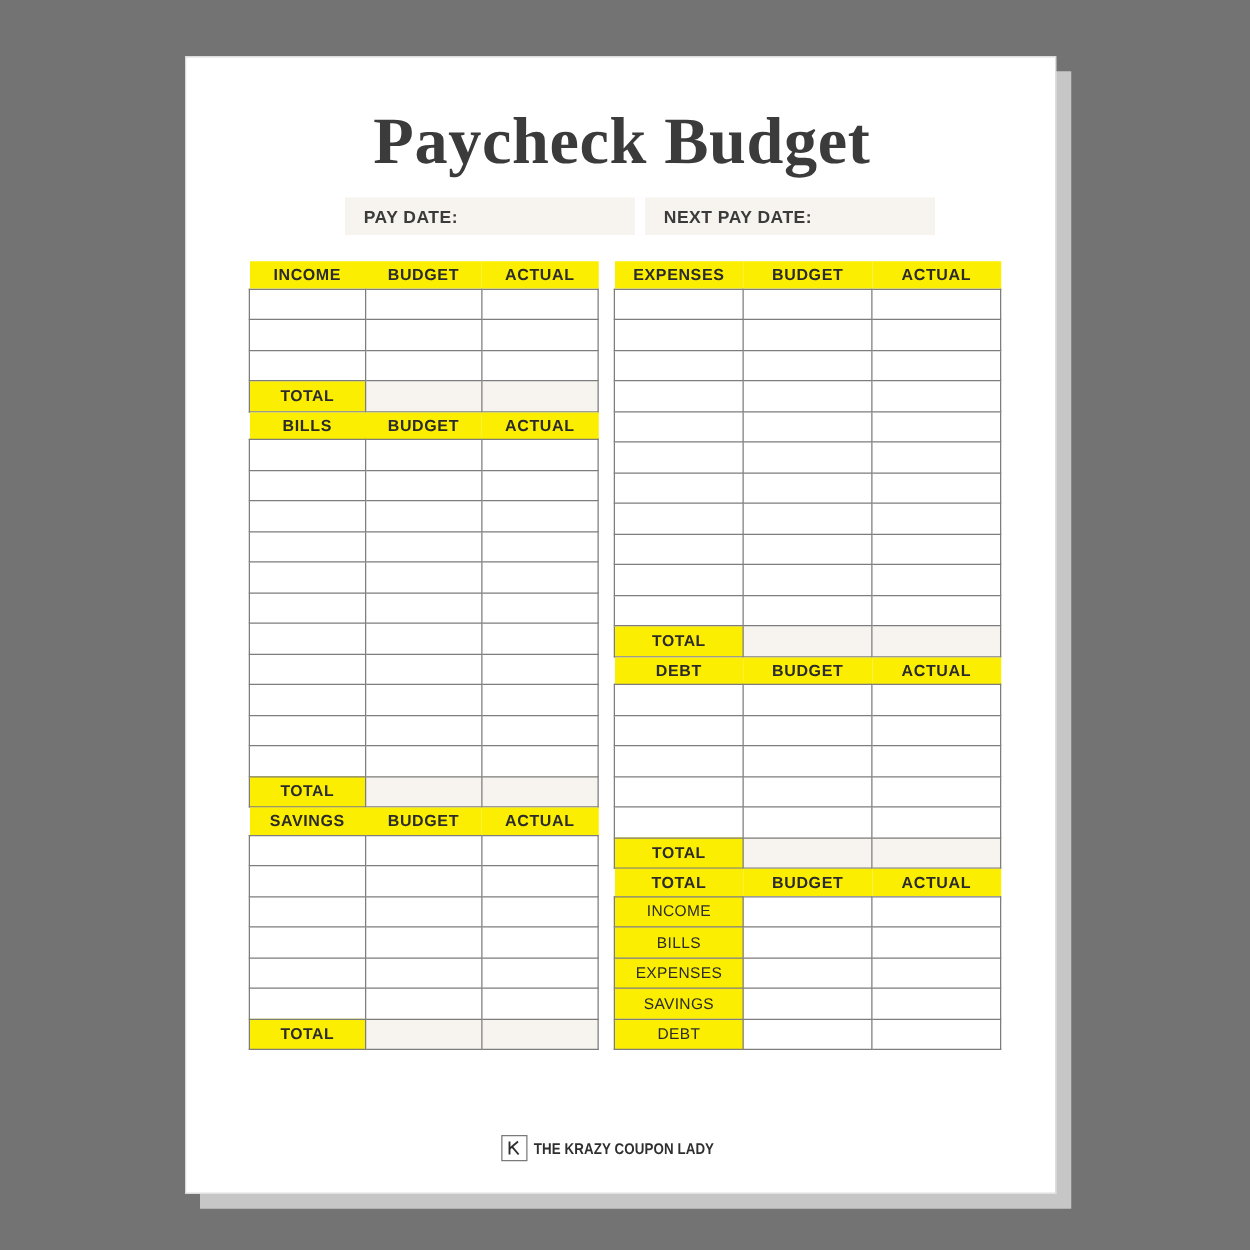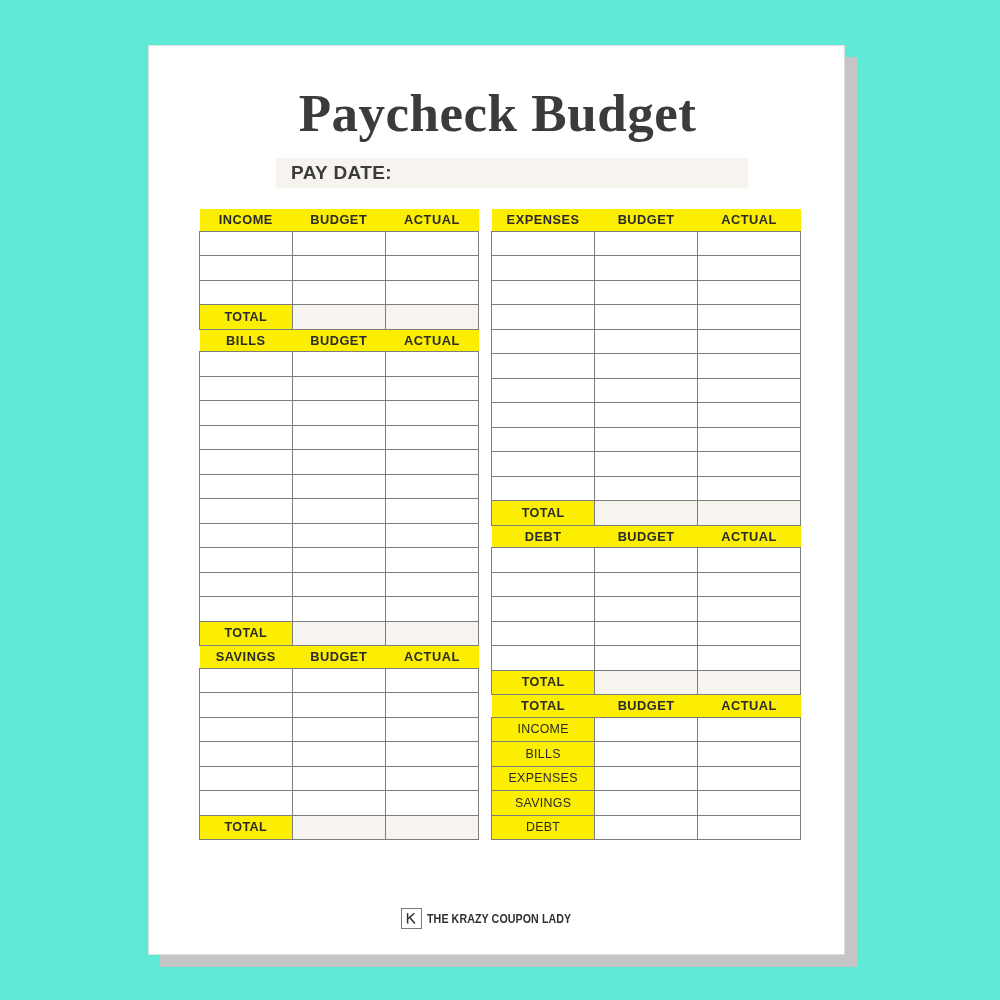--- a/index.html
+++ b/index.html
@@ -9,21 +9,21 @@
     height: 1000px;
     background: #ffffff;
     font-family: "Liberation Sans", sans-serif;
     overflow: hidden;
   }
 
   #stage {
     position: relative;
     width: 1000px;
     height: 1000px;
-    background: #5eead4;
+    background: #737373;
   }
 
   
   #paper-shadow {
     position: absolute;
     left: 160px;
     top: 57px;
     width: 697px;
     height: 910px;
     background: #c6c6c6;
@@ -65,21 +65,21 @@
     gap: 8px;
   }
   .date-field {
     flex: 1;
     background: #f7f4ef;
     display: flex;
     align-items: center;
     padding-left: 15px;
   }
   .date-field .lbl {
-    font-size: 19px;
+    font-size: 14px;
     font-weight: bold;
     letter-spacing: 0.4px;
     color: #3b3b3b;
   }
 
   
   #col-left {
     position: absolute;
     left: 50px;
     top: 163px;
@@ -181,20 +181,23 @@
   <div id="paper-shadow"></div>
 
   <div id="paper">
 
     <div id="page-title">Paycheck Budget</div>
 
     <div id="date-row">
       <div class="date-field">
         <span class="lbl">PAY DATE:</span>
       </div>
+      <div class="date-field">
+        <span class="lbl">NEXT PAY DATE:</span>
+      </div>
     </div>
 
     <div id="col-left">
 
       <table class="budget-table">
         <colgroup>
             <col style="width:33.2%">
             <col style="width:33.4%">
             <col style="width:33.4%">
           </colgroup>

